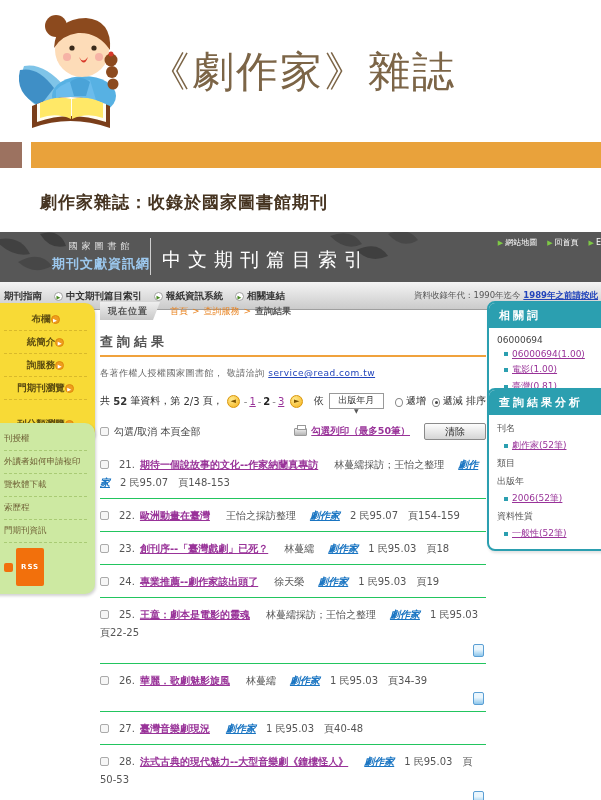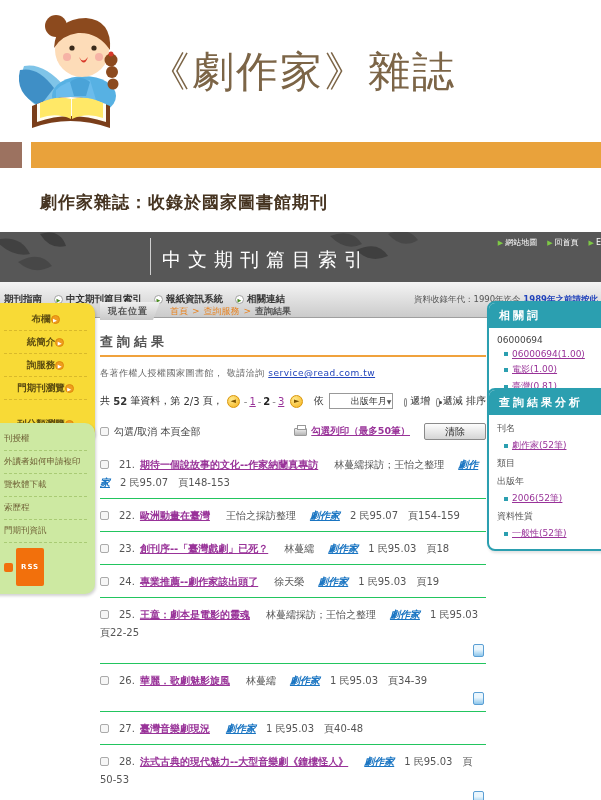--- a/index.html
+++ b/index.html
@@ -29,23 +29,23 @@
   .leafs { position:absolute; left:0; top:0; width:100%; height:50px; opacity:.85; }
   .logo { position:absolute; left:52px; top:8px; text-align:center; }
   .logo-l1 { color:#e6e6e6; font-size:9px; letter-spacing:4px; }
   .logo-l2 { color:#9cc8ee; font-size:13px; font-weight:bold; letter-spacing:1px; margin-top:2px; }
   .vline { position:absolute; left:150px; top:6px; width:1px; height:37px; background:#cfcfcf; }
   .stitle { position:absolute; left:162px; top:15px; color:#ffffff; font-size:19px; letter-spacing:7px; white-space:nowrap; }
   .toplinks { position:absolute; right:0px; top:5px; display:flex; gap:10px; font-size:8px; color:#fff; white-space:nowrap; }
   .toplink { display:flex; align-items:center; }
   .tl-arr { color:#7ec945; font-size:7px; margin-right:2px; }
   .bnav {
-    position:relative; height:36px; background:linear-gradient(#f4f4f4,#cbcbcb);
-    border-bottom:1px solid #9f9f9f; display:flex; align-items:center;
-    font-size:9.5px; color:#333; padding:0 4px;
+    position:relative; height:28px; background:linear-gradient(#f4f4f4,#cbcbcb);
+    border-bottom:1px solid #9f9f9f; display:flex; align-items:flex-start;
+    font-size:9.5px; color:#333; padding:8px 4px;
   }
   .nav-item { display:flex; align-items:center; margin-right:12px; font-weight:bold; white-space:nowrap; }
   .nav-circle {
     width:9px; height:9px; border-radius:50%; background:#fff; border:1px solid #a0a0a0;
     color:#4a8a22; font-size:5px; line-height:8px; text-align:center; margin-right:3px;
   }
   .nav-right { position:absolute; right:3px; font-size:8.5px; color:#555; white-space:nowrap; }
   .nav-right a { color:#2244bb; text-decoration:underline; font-weight:bold; }
   
   .ybox, .gbox {
@@ -104,21 +104,21 @@
   .pgc {
     flex:0 0 auto; width:13px; height:13px; border-radius:50%;
     background:radial-gradient(circle at 35% 30%, #ffe98c, #f6b21b);
     border:1px solid #d9960a; font-size:7px; color:#7a5200; text-align:center; line-height:11px; margin:0 4px;
   }
   .pagelink { color:#993399; text-decoration:underline; margin:0 2px; }
   .pagecur { color:#222; font-weight:bold; margin:0 2px; }
   .pagedash { color:#888; }
   .selbox {
     display:inline-flex; align-items:center; justify-content:space-between; border:1px solid #999;
-    background:#fff; width:64px; height:16px; padding:0 21px; font-size:9px; margin:0 5px; color:#333;
+    background:#fff; width:64px; height:16px; padding:0 3px; font-size:9px; margin:0 5px; color:#333;flex-direction:column;
   }
   .selbox .caret { font-size:6px; color:#555; }
   .radio { width:9px; height:9px; border:1px solid #888; border-radius:50%; display:inline-block; margin:0 3px 0 6px; background:#fff; position:relative; top:1px; }
   .radio.on::after { content:""; position:absolute; left:2px; top:2px; width:3px; height:3px; background:#444; border-radius:50%; }
   .toolbar { margin-top:14px; display:flex; align-items:center; }
   .cb { flex:0 0 auto; width:9px; height:9px; border:1px solid #aaa; background:#f6f6f6; display:inline-block; margin-right:5px; border-radius:2px; }
   .tb-right { margin-left:auto; display:flex; align-items:center; }
   .printer { position:relative; width:13px; height:8px; background:linear-gradient(#eee,#b5b5b5); border:1px solid #999; border-radius:1px; margin-right:4px; }
   .printer::before { content:""; position:absolute; left:2px; top:-4px; width:7px; height:3px; background:#fff; border:1px solid #999; }
   .print-link { color:#993399; text-decoration:underline; font-size:9.5px; font-weight:bold; }
@@ -183,20 +183,24 @@
 
     <div class="bheader">
       <svg class="leafs" viewBox="0 0 601 50">
         <path d="M-5,8 Q20,2 30,22 Q12,26 -5,8" fill="#3e3e3e"></path>
         <path d="M18,30 Q40,18 52,34 Q34,44 18,30" fill="#454545"></path>
         <path d="M40,2 Q60,-4 66,14 Q50,18 40,2" fill="#3a3a3a"></path>
         <path d="M330,4 Q352,-4 362,12 Q346,20 330,4" fill="#424242"></path>
         <path d="M356,18 Q378,8 388,24 Q370,32 356,18" fill="#3b3b3b"></path>
         <path d="M388,2 Q408,-6 418,8 Q402,18 388,2" fill="#464646"></path>
       </svg>
+      <div class="logo">
+        <div class="logo-l1">國家圖書館</div>
+        <div class="logo-l2">期刊文獻資訊網</div>
+      </div>
       <div class="vline"></div>
       <div class="stitle">中文期刊篇目索引</div>
       <div class="toplinks">
         <span class="toplink">
             <span class="tl-arr">▶</span>
             <span>網站地圖</span>
           </span>
         <span class="toplink">
             <span class="tl-arr">▶</span>
             <span>回首頁</span>

